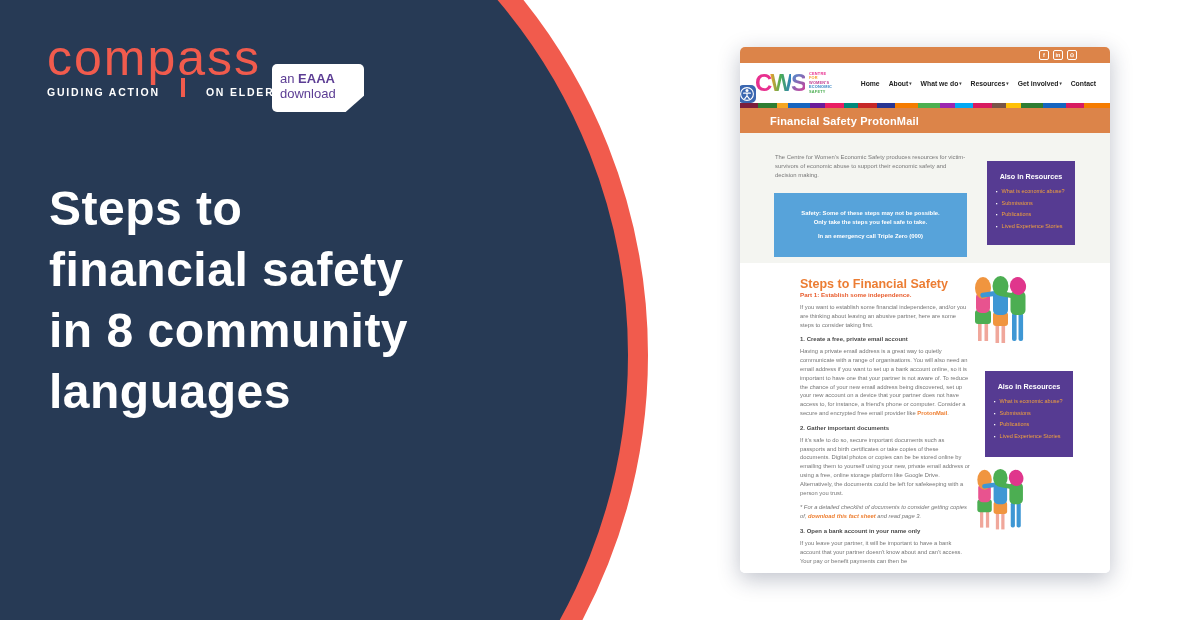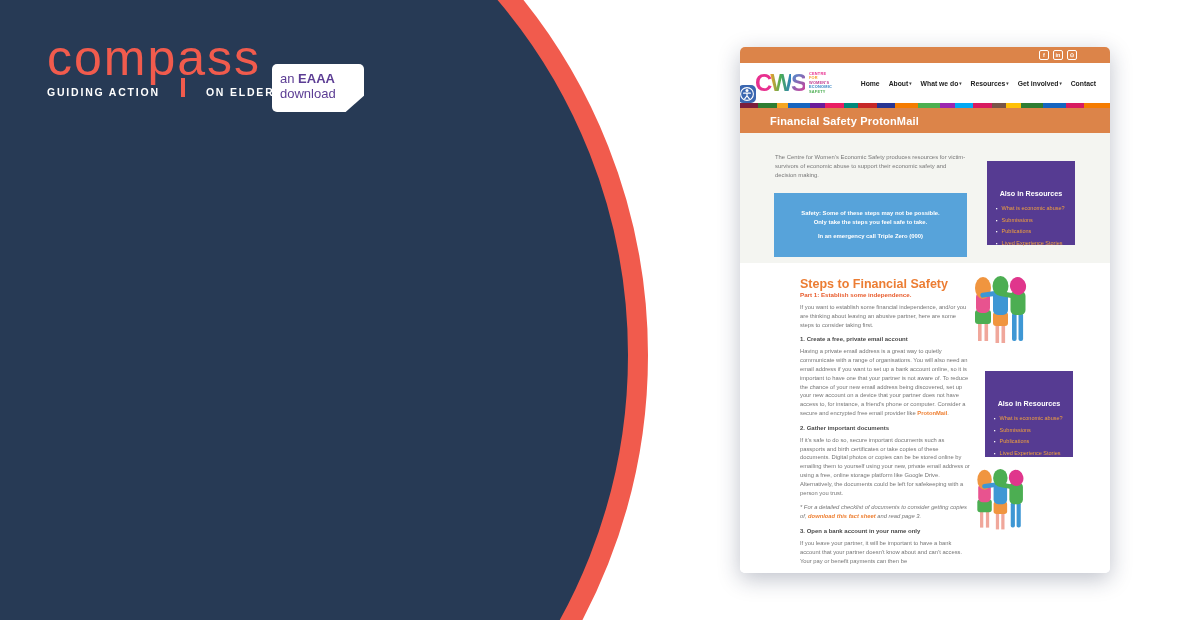--- a/index.html
+++ b/index.html
@@ -54,21 +54,21 @@
     #FFC107 72% 76%, #2E7D32 76% 82%, #1565C0 82% 88%, #D81B60 88% 93%, #F57C00 93% 100%); }
   .c-banner { height:25px; background:#DC8449; display:flex; align-items:center; padding-left:30px; }
   .c-banner span { color:#fff; font-weight:bold; font-size:11px; letter-spacing:.2px; }
   .c-gray { height:130px; background:#F4F5F1; position:relative; }
   .site-intro { position:absolute; left:35px; top:20px; width:192px; font-size:5.9px;
     line-height:9px; color:#787878; }
   .blue-box { position:absolute; left:34px; top:60px; width:193px; height:64px; background:#57A3DA;
     display:flex; flex-direction:column; justify-content:center; gap:6px; padding:0 22px;
     text-align:center; color:#fff; font-size:5.9px; line-height:8.5px; font-weight:600; }
   .purple-box { background:#563B92; padding:11px 9px 8px 9px; }
-  .pb-title { color:#fff; text-align:center; font-size:7.2px; font-weight:600; margin-bottom:7px;margin-top:17px; }
+  .pb-title { color:#fff; text-align:center; font-size:7.2px; font-weight:600; margin-bottom:7px; }
   .pb-item { display:flex; gap:4px; margin-bottom:4.5px; align-items:flex-start; }
   .pb-bullet { color:#fff; font-size:4.5px; line-height:7px; }
   .pb-link { color:#F2A13C; font-size:5.5px; line-height:7px; }
   .pbox1 { position:absolute; left:247px; top:28px; width:88px; height:84px; }
   .c-white { height:310px; background:#fff; position:relative; overflow:hidden; }
   .article { position:absolute; left:60px; top:14px; width:170px; }
   .art-title { color:#EC7D33; font-size:12.5px; font-weight:bold; }
   .art-part { color:#E85C2D; font-size:6.2px; font-weight:bold; margin-bottom:5px; }
   .art-p { color:#757575; font-size:5.8px; line-height:8.8px; margin-bottom:6px; }
   .art-h4 { color:#4a4a4a; font-size:6px; font-weight:bold; margin:7px 0 5px 0; }
@@ -91,20 +91,26 @@
       <span class="t">GUIDING ACTION</span>
       <span class="tagbar"></span>
       <span class="t">ON ELDER ABUSE</span>
     </div>
   </div>
   <div class="eaaa-badge">
     <div><span>an </span><b>EAAA</b></div>
     <div>download</div>
   </div>
 
+  <h1 class="big-heading">
+    <div>Steps to</div>
+    <div>financial safety</div>
+    <div>in 8 community</div>
+    <div>languages</div>
+  </h1>
 
   <div class="card">
 
     <div class="c-topbar">
       <div class="soc">f</div>
       <div class="soc">in</div>
       <div class="soc">⊙</div>
     </div>
 
     <div class="c-nav">

